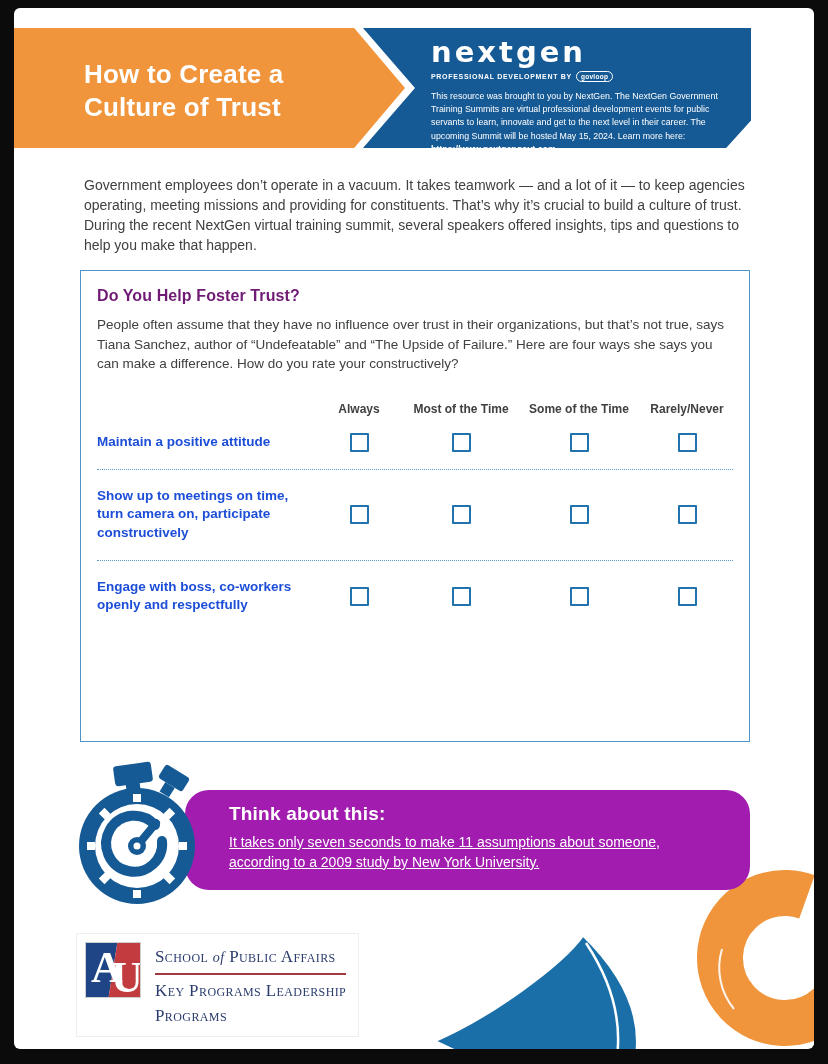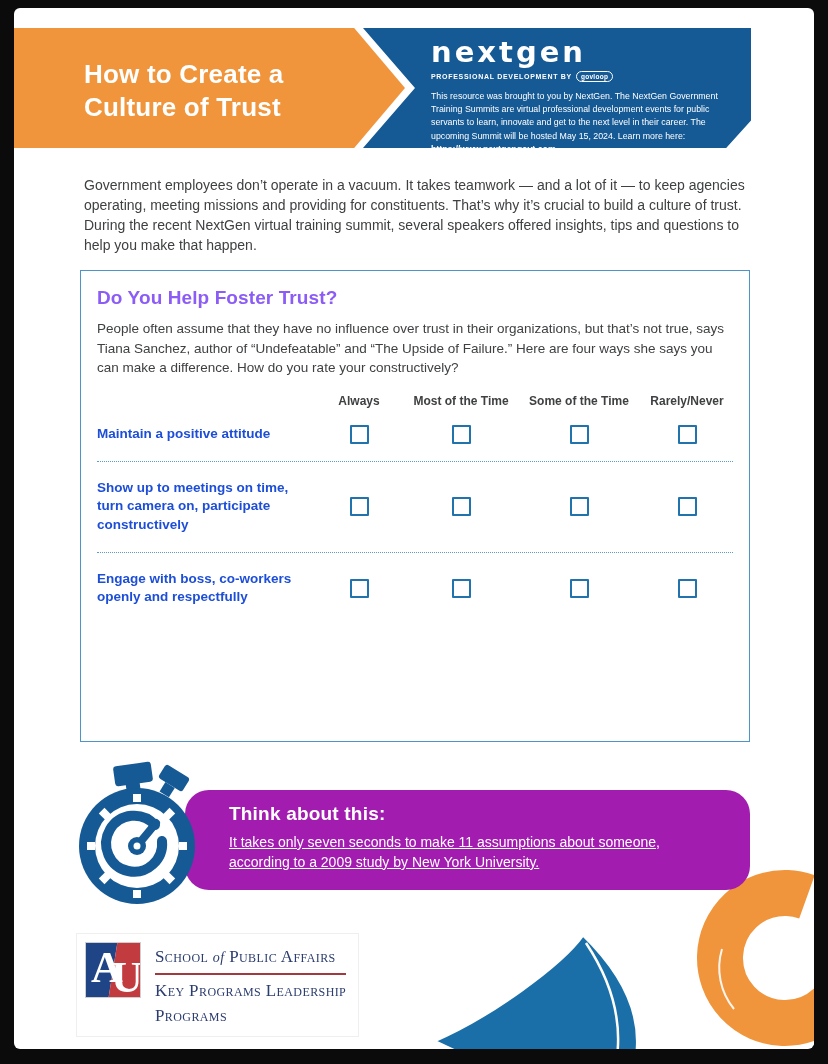--- a/index.html
+++ b/index.html
@@ -69,34 +69,34 @@
 
   
   .survey-box {
     position: absolute; left: 66px; top: 262px;
     width: 670px; height: 472px;
     border: 1px solid #4E94C7;
     background: #fff;
     padding: 16px 16px 0 16px;
   }
   .survey-heading {
-    color: #8b5cf6; font-size: 19px; font-weight: bold; letter-spacing: 0.1px;
+    color: #701a75; font-size: 16px; font-weight: bold; letter-spacing: 0.1px;
   }
   .survey-intro {
     margin-top: 10px; font-size: 13.5px; line-height: 1.45; color: #3F4042;
     width: 630px;
   }
   .survey-grid-header, .survey-row {
     display: grid;
     grid-template-columns: 216px 92px 112px 124px 92px;
     align-items: center;
   }
   .survey-grid-header { margin-top: 16px; }
   .col-head {
-    font-size: 12px; font-weight: bold; color: #3F4042; text-align: center;
+    font-size: 12px; font-weight: bold; color: #3F4042; text-align: center; margin-top: 12px;
   }
   .survey-row {
     padding: 17px 0;
     border-bottom: 1px dotted #5B9BD0;
   }
   .survey-row.last { border-bottom: none; }
   .row-label {
     font-size: 13.5px; font-weight: bold; color: #1d4ed8; line-height: 1.38;
     padding-right: 8px;
   }

